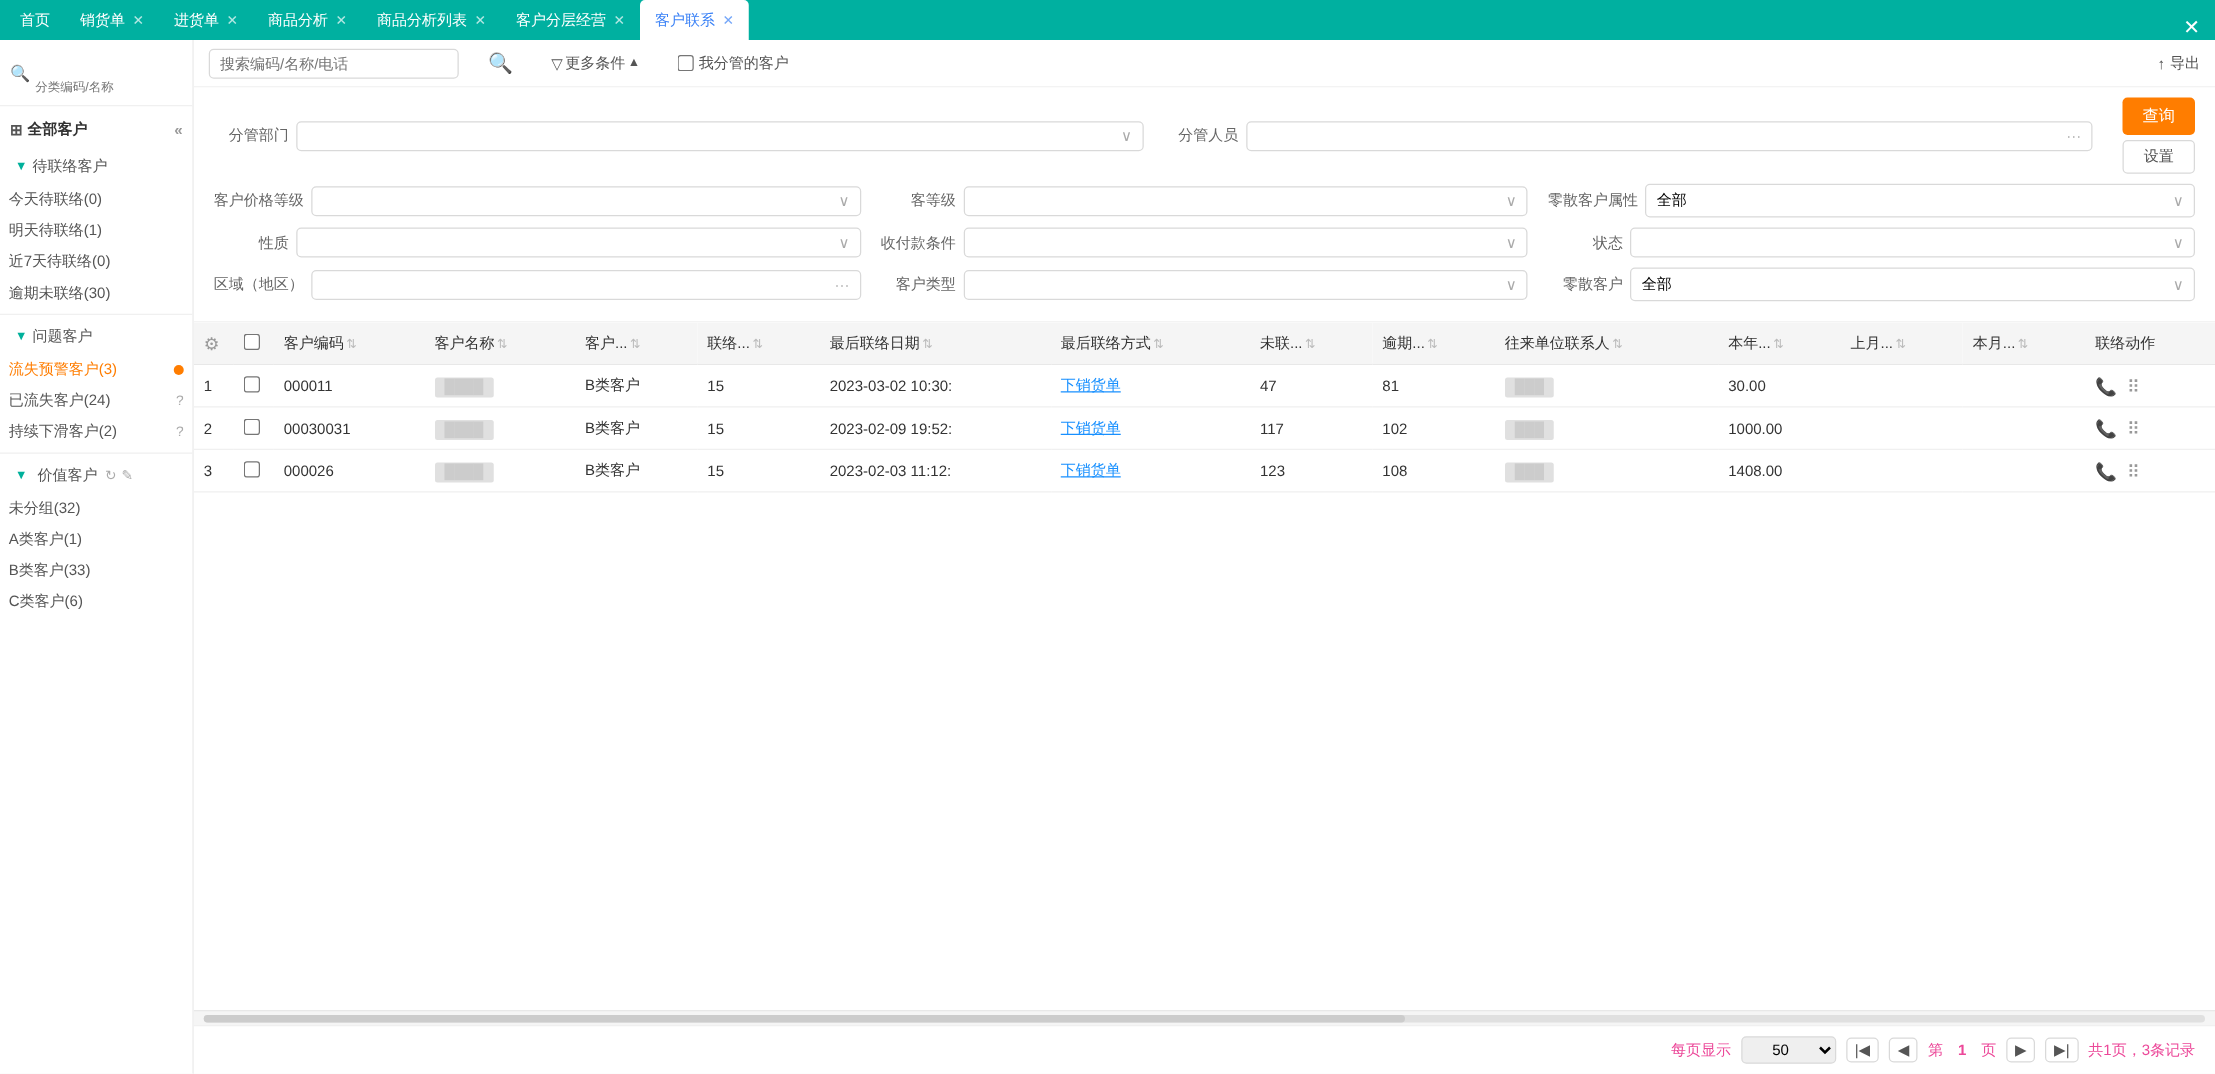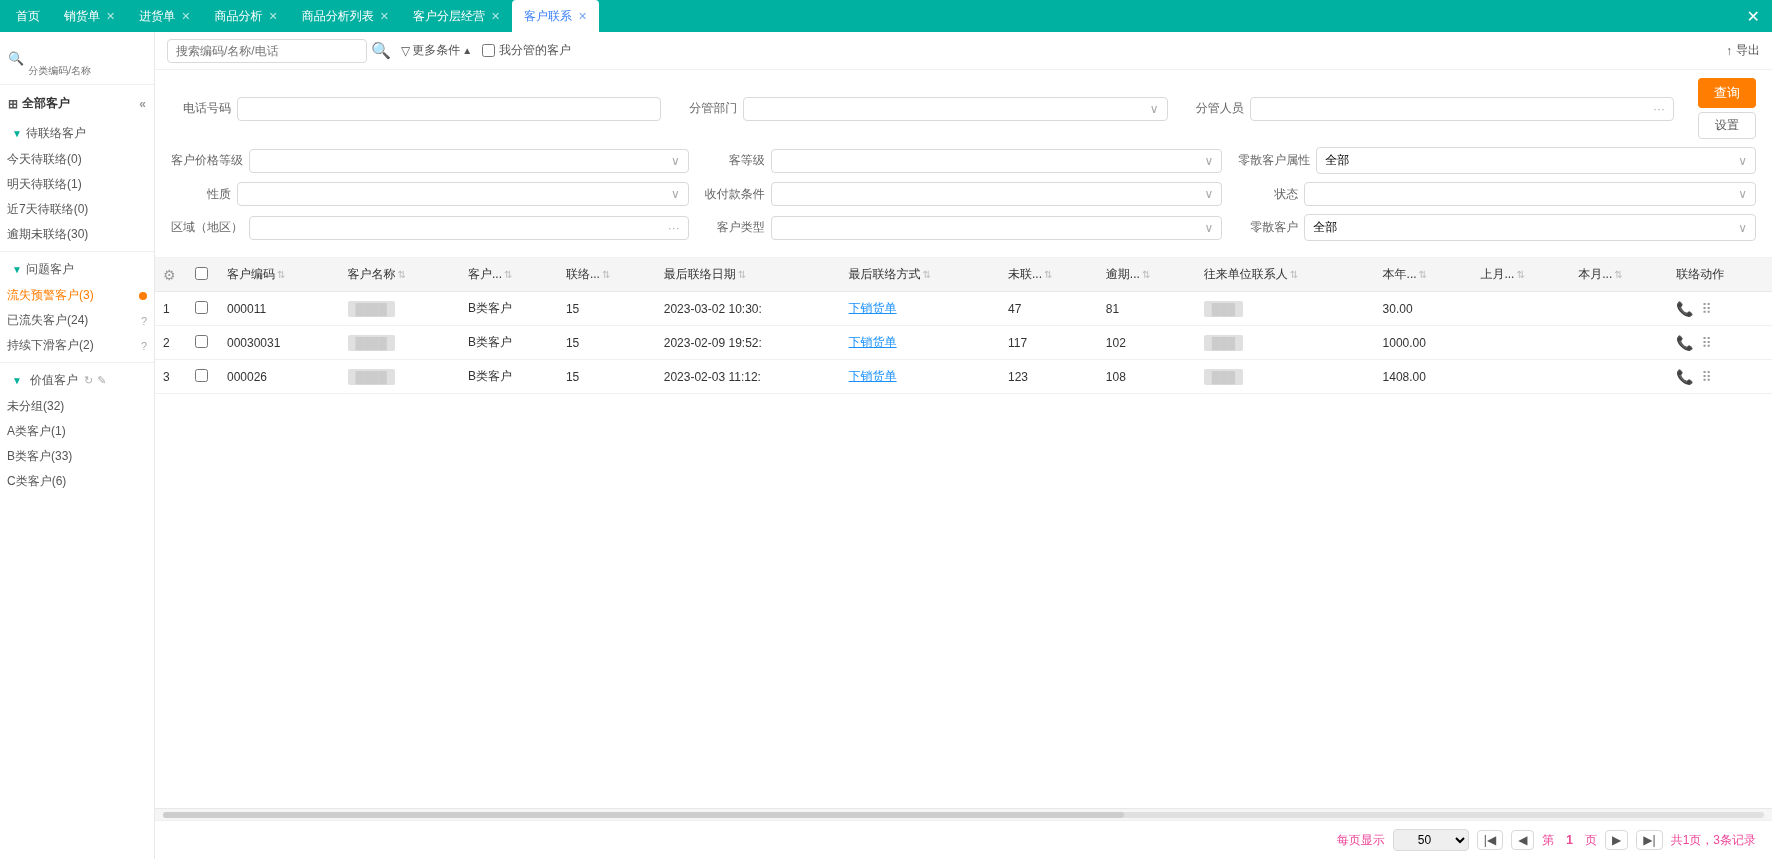--- a/index.html
+++ b/index.html
@@ -1,21 +1,21 @@
 <!DOCTYPE html>
 <html><head>
   <meta charset="utf-8">
   <style>
     * { box-sizing: border-box; margin: 0; padding: 0; font-family: 'Microsoft YaHei', Arial, sans-serif; font-size: 12px; }
     body { background: #f5f5f5; overflow: hidden; }
 
     
     .tab-bar {
       display: flex;
-      align-items: center;
+      align-items: flex-end;
       background: #00b0a0;
       height: 32px;
       padding: 0 4px;
     }
     .tab-item {
       display: flex;
       align-items: center;
       padding: 0 12px;
       height: 32px;
       color: #fff;
@@ -137,21 +137,21 @@
       background: #fff;
     }
 
     
     .filter-bar {
       display: flex;
       align-items: center;
       padding: 6px 12px;
       border-bottom: 1px solid #f0f0f0;
       background: #fff;
-      gap: 4px;
+      gap: 24px;
     }
     .filter-search-input {
       border: 1px solid #d9d9d9;
       border-radius: 4px;
       padding: 4px 8px;
       width: 200px;
       font-size: 12px;
       outline: none;
     }
     .filter-search-btn {
@@ -532,24 +532,20 @@
       </label>
       <button class="export-btn">
         <span>↑</span>
         <span>导出</span>
       </button>
     </div>
 
     <div class="adv-filter-panel">
 
       <div class="filter-row">
-        <div class="filter-field">
-          <label>电话号码</label>
-          <input type="text" style="">
-        </div>
         <div class="filter-field">
           <label>分管部门</label>
           <div class="dropdown-field">
             <span></span>
               <span class="chevron">∨</span>
           </div>
         </div>
         <div class="filter-field">
           <label>分管人员</label>
           <div class="dropdown-field">

